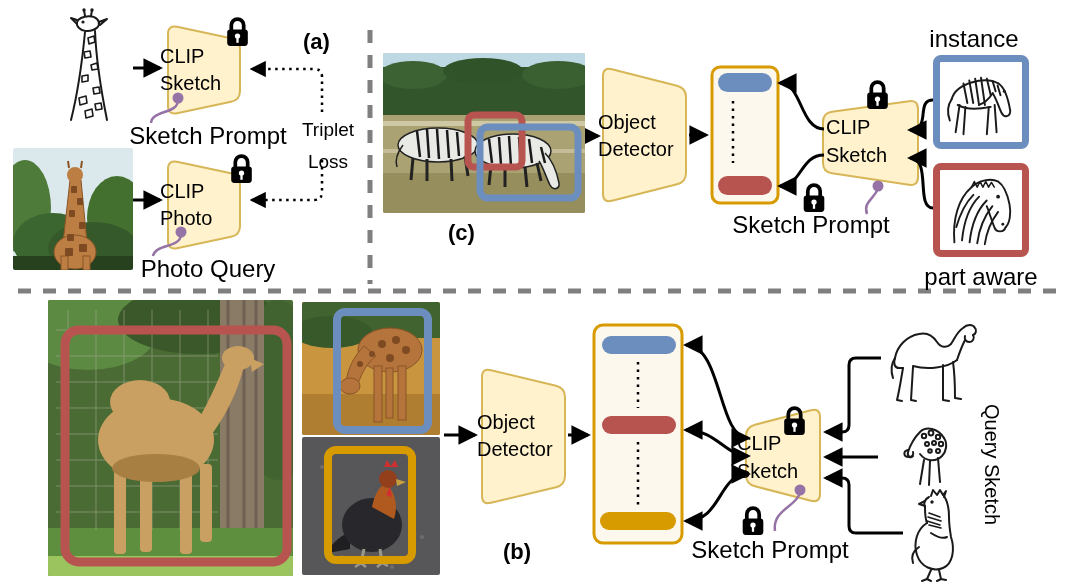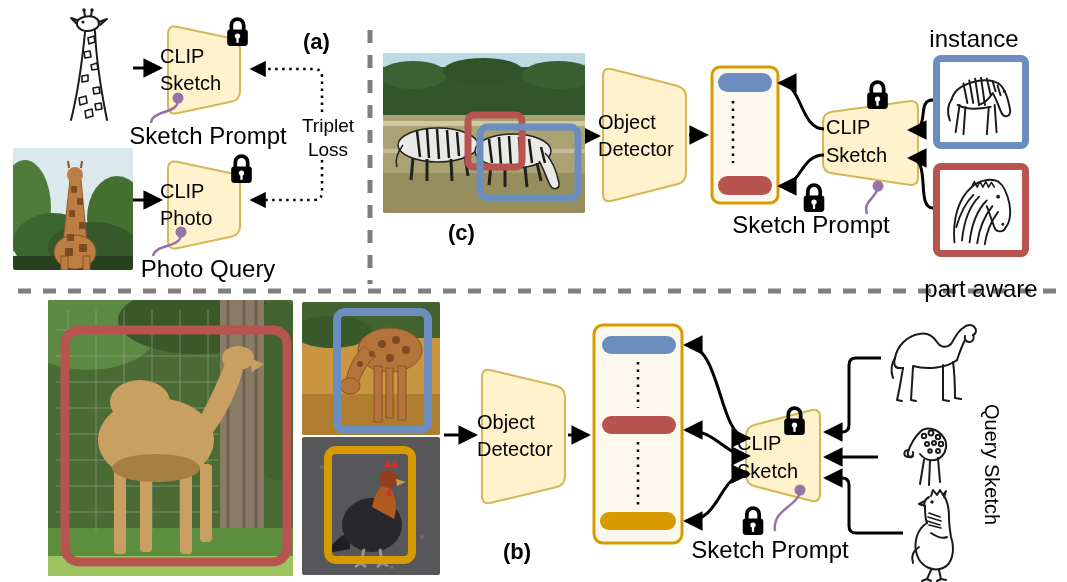--- a/index.html
+++ b/index.html
@@ -4,21 +4,21 @@
 <style>
   html,body{margin:0;padding:0;background:#fff;}
   .canvas{position:relative;width:1067px;height:582px;background:#fff;overflow:hidden;
           font-family:"Liberation Sans",sans-serif;color:#000;}
   .abs{position:absolute;}
   svg{display:block;}
   .layer{position:absolute;left:0;top:0;}
   .block-label{white-space:pre-line;text-align:left;font-size:20px;line-height:27px;}
   .lbl{font-size:24px;text-align:center;white-space:pre-line;}
   .panel-label{font-weight:bold;font-size:22px;}
-  .two-line{font-size:19px;line-height:24px;text-align:center;white-space:pre-line;}
+  .two-line{font-size:19px;line-height:32px;text-align:center;white-space:pre-line;}
   .vertical-label{writing-mode:vertical-rl;font-size:20px;}
   .photo{overflow:hidden;border-radius:2px;}
   .sketchbox{background:#fff;border-radius:8px;display:flex;align-items:center;justify-content:center;}
   .sketchbox.blue{border:7px solid var(--box-blue);}
   .sketchbox.red{border:7px solid var(--box-red);}
   .sk path, .sk circle, .sk line{fill:none;stroke:var(--sketch-stroke);stroke-width:2;stroke-linecap:round;stroke-linejoin:round;}
   .sk .fill{fill:var(--sketch-stroke);stroke:none;}
 </style>
 </head>
 <body>
@@ -170,21 +170,21 @@
     </svg>
   </div>
 
   <div class="abs block-label" style="left:598px;top:109px;width:92px">Object
 Detector</div>
   <div class="abs block-label" style="left:826px;top:113px;width:92px;line-height:28px">CLIP
 Sketch</div>
   <div class="abs panel-label" style="left:448px;top:220px">(c)</div>
   <div class="abs lbl" style="left:729px;top:211px;width:164px">Sketch Prompt</div>
   <div class="abs lbl" style="left:898px;top:25px;width:152px">instance aware</div>
-  <div class="abs lbl" style="left:906px;top:275px;width:150px">part aware</div>
+  <div class="abs lbl" style="left:906px;top:263px;width:150px">part aware</div>
 
   <div class="abs sketchbox blue" style="left:933px;top:55px;width:82px;height:80px">
     <svg class="sk" width="78" height="76" viewBox="0 0 80 78">
       <path d="M10,36 C14,20 44,12 58,20"></path>
       <path d="M58,20 C64,24 68,36 70,48 C70,54 64,56 61,50 C58,44 56,36 52,30"></path>
       <path d="M52,30 C48,36 44,40 38,42"></path>
       <path d="M16,42 C26,48 40,46 50,44"></path>
       <path d="M18,42 L14,70 M24,44 L22,72 M48,44 L46,72 M54,42 L56,70"></path>
       <path d="M10,36 C6,42 5,50 8,58"></path>
       <g style="stroke-width:1.8">

